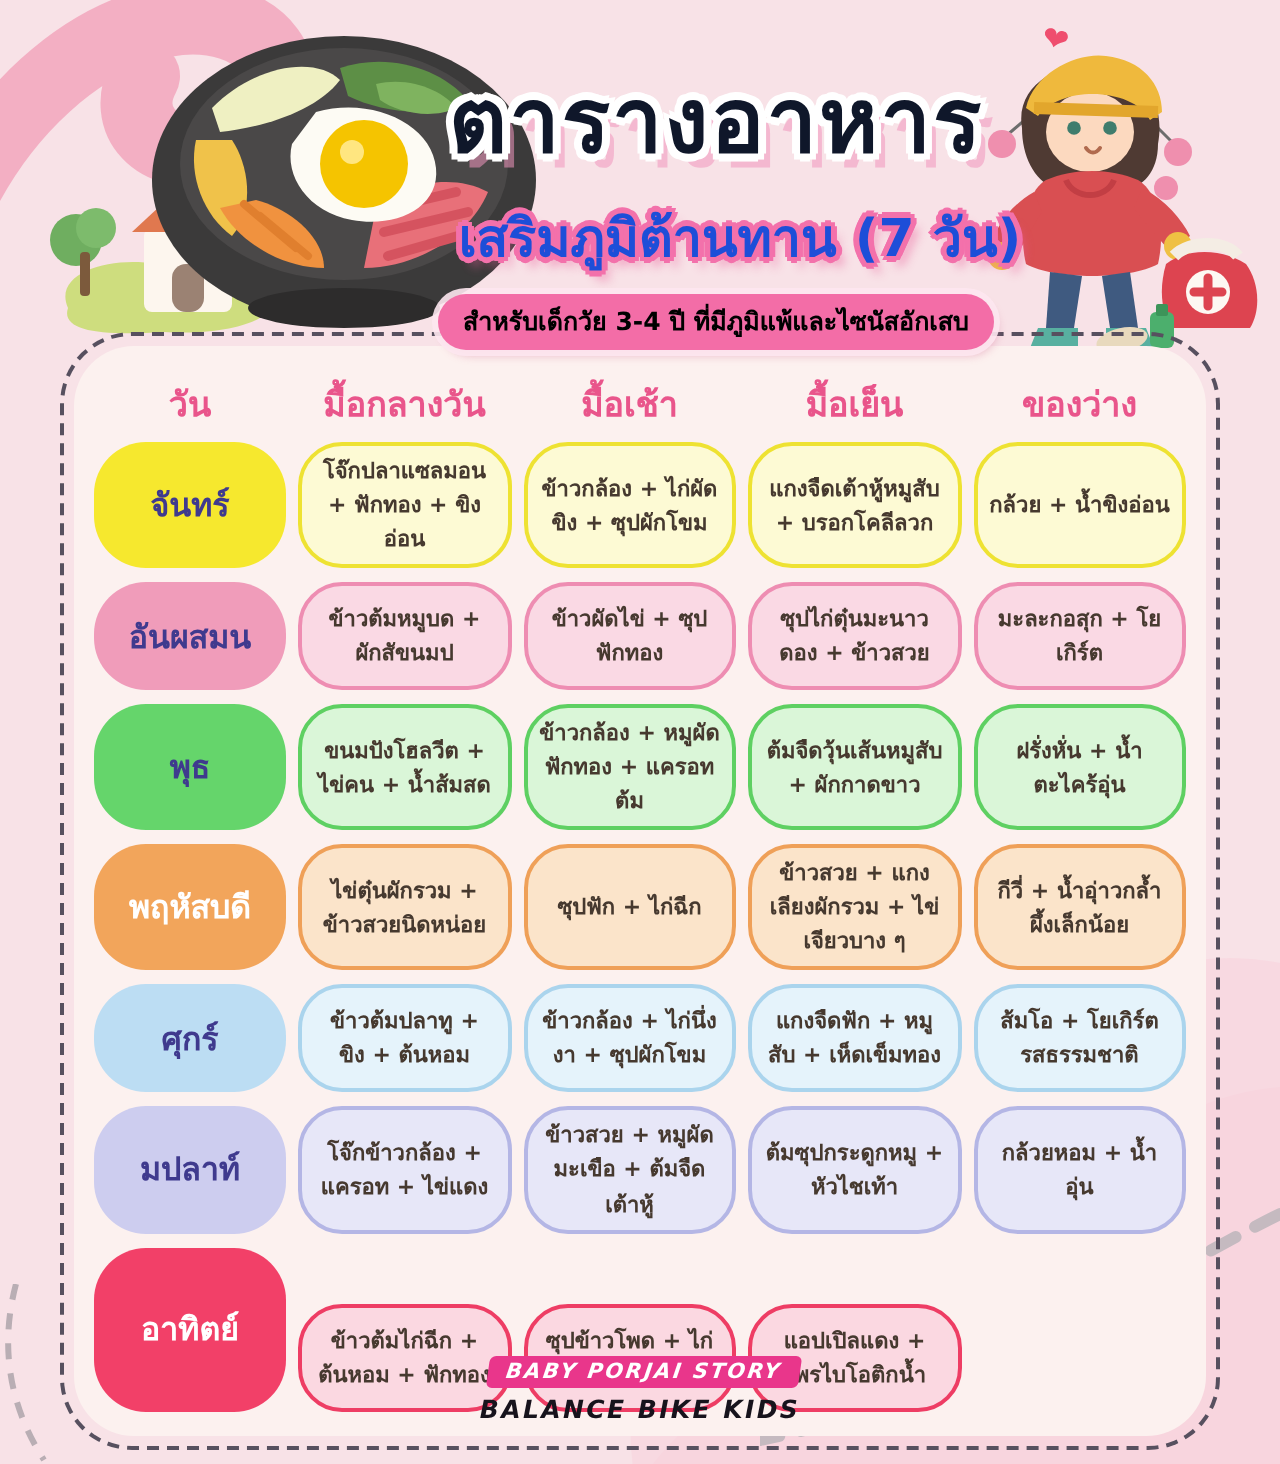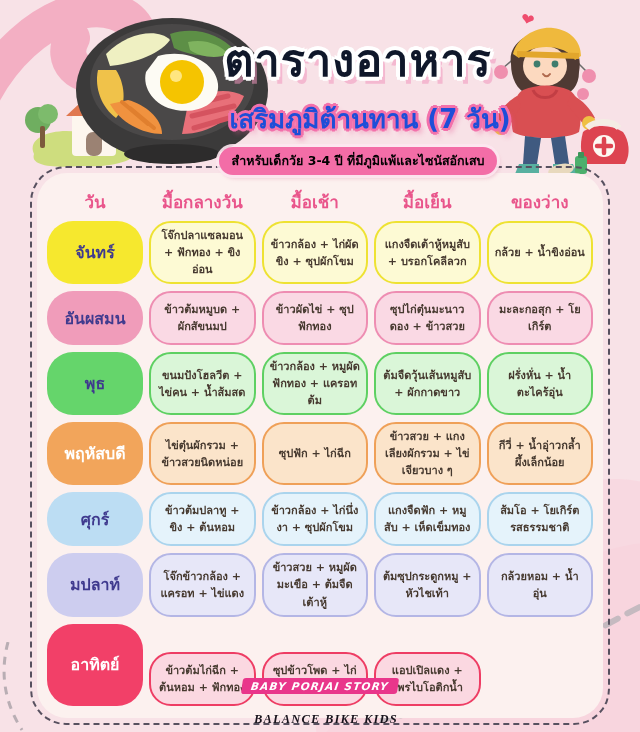--- a/index.html
+++ b/index.html
@@ -67,22 +67,22 @@
   .theme-red      .day-pill { background:#f24068; color:#ffffff; }
   .theme-red      .meal-cell { background:#fbd8e1; border-color:#ee3d64;margin-top:28px; }
 
   
   .footer { position:absolute; left:0; right:0; top:678px; display:flex;
     justify-content:center; align-items:center; gap:13px; z-index:3; }
   .footer-texts { display:flex; flex-direction:column; align-items:flex-end; }
   .badge { background:#e9368b; color:#fff; font-style:italic; font-weight:bold;
     font-size:10.5px; letter-spacing:1.2px; padding:2px 9px; border-radius:3px;
     transform:skewX(-8deg); }
-  .balance { margin-top:18px; color:#17131c; font-weight:800; font-style:italic;
-    font-size:12.5px; letter-spacing:1.2px;font-family:Liberation Serif, serif; }
+  .balance { margin-top:3px; color:#17131c; font-weight:800; font-style:italic;
+    font-size:12.5px; letter-spacing:1.2px; }
   .logo { text-align:center; line-height:.95; }
   .logo-word { font-size:17px; font-weight:800; letter-spacing:2px; color:#f3649f;
     text-shadow:1px 1px 0 #fbd3e3; }
   .logo-tagline { margin-top:2px; font-size:4.5px; color:#b98fa0; letter-spacing:.5px; font-weight:bold; }
 </style>
 </head>
 <body>
 
 <div class="canvas">
 

